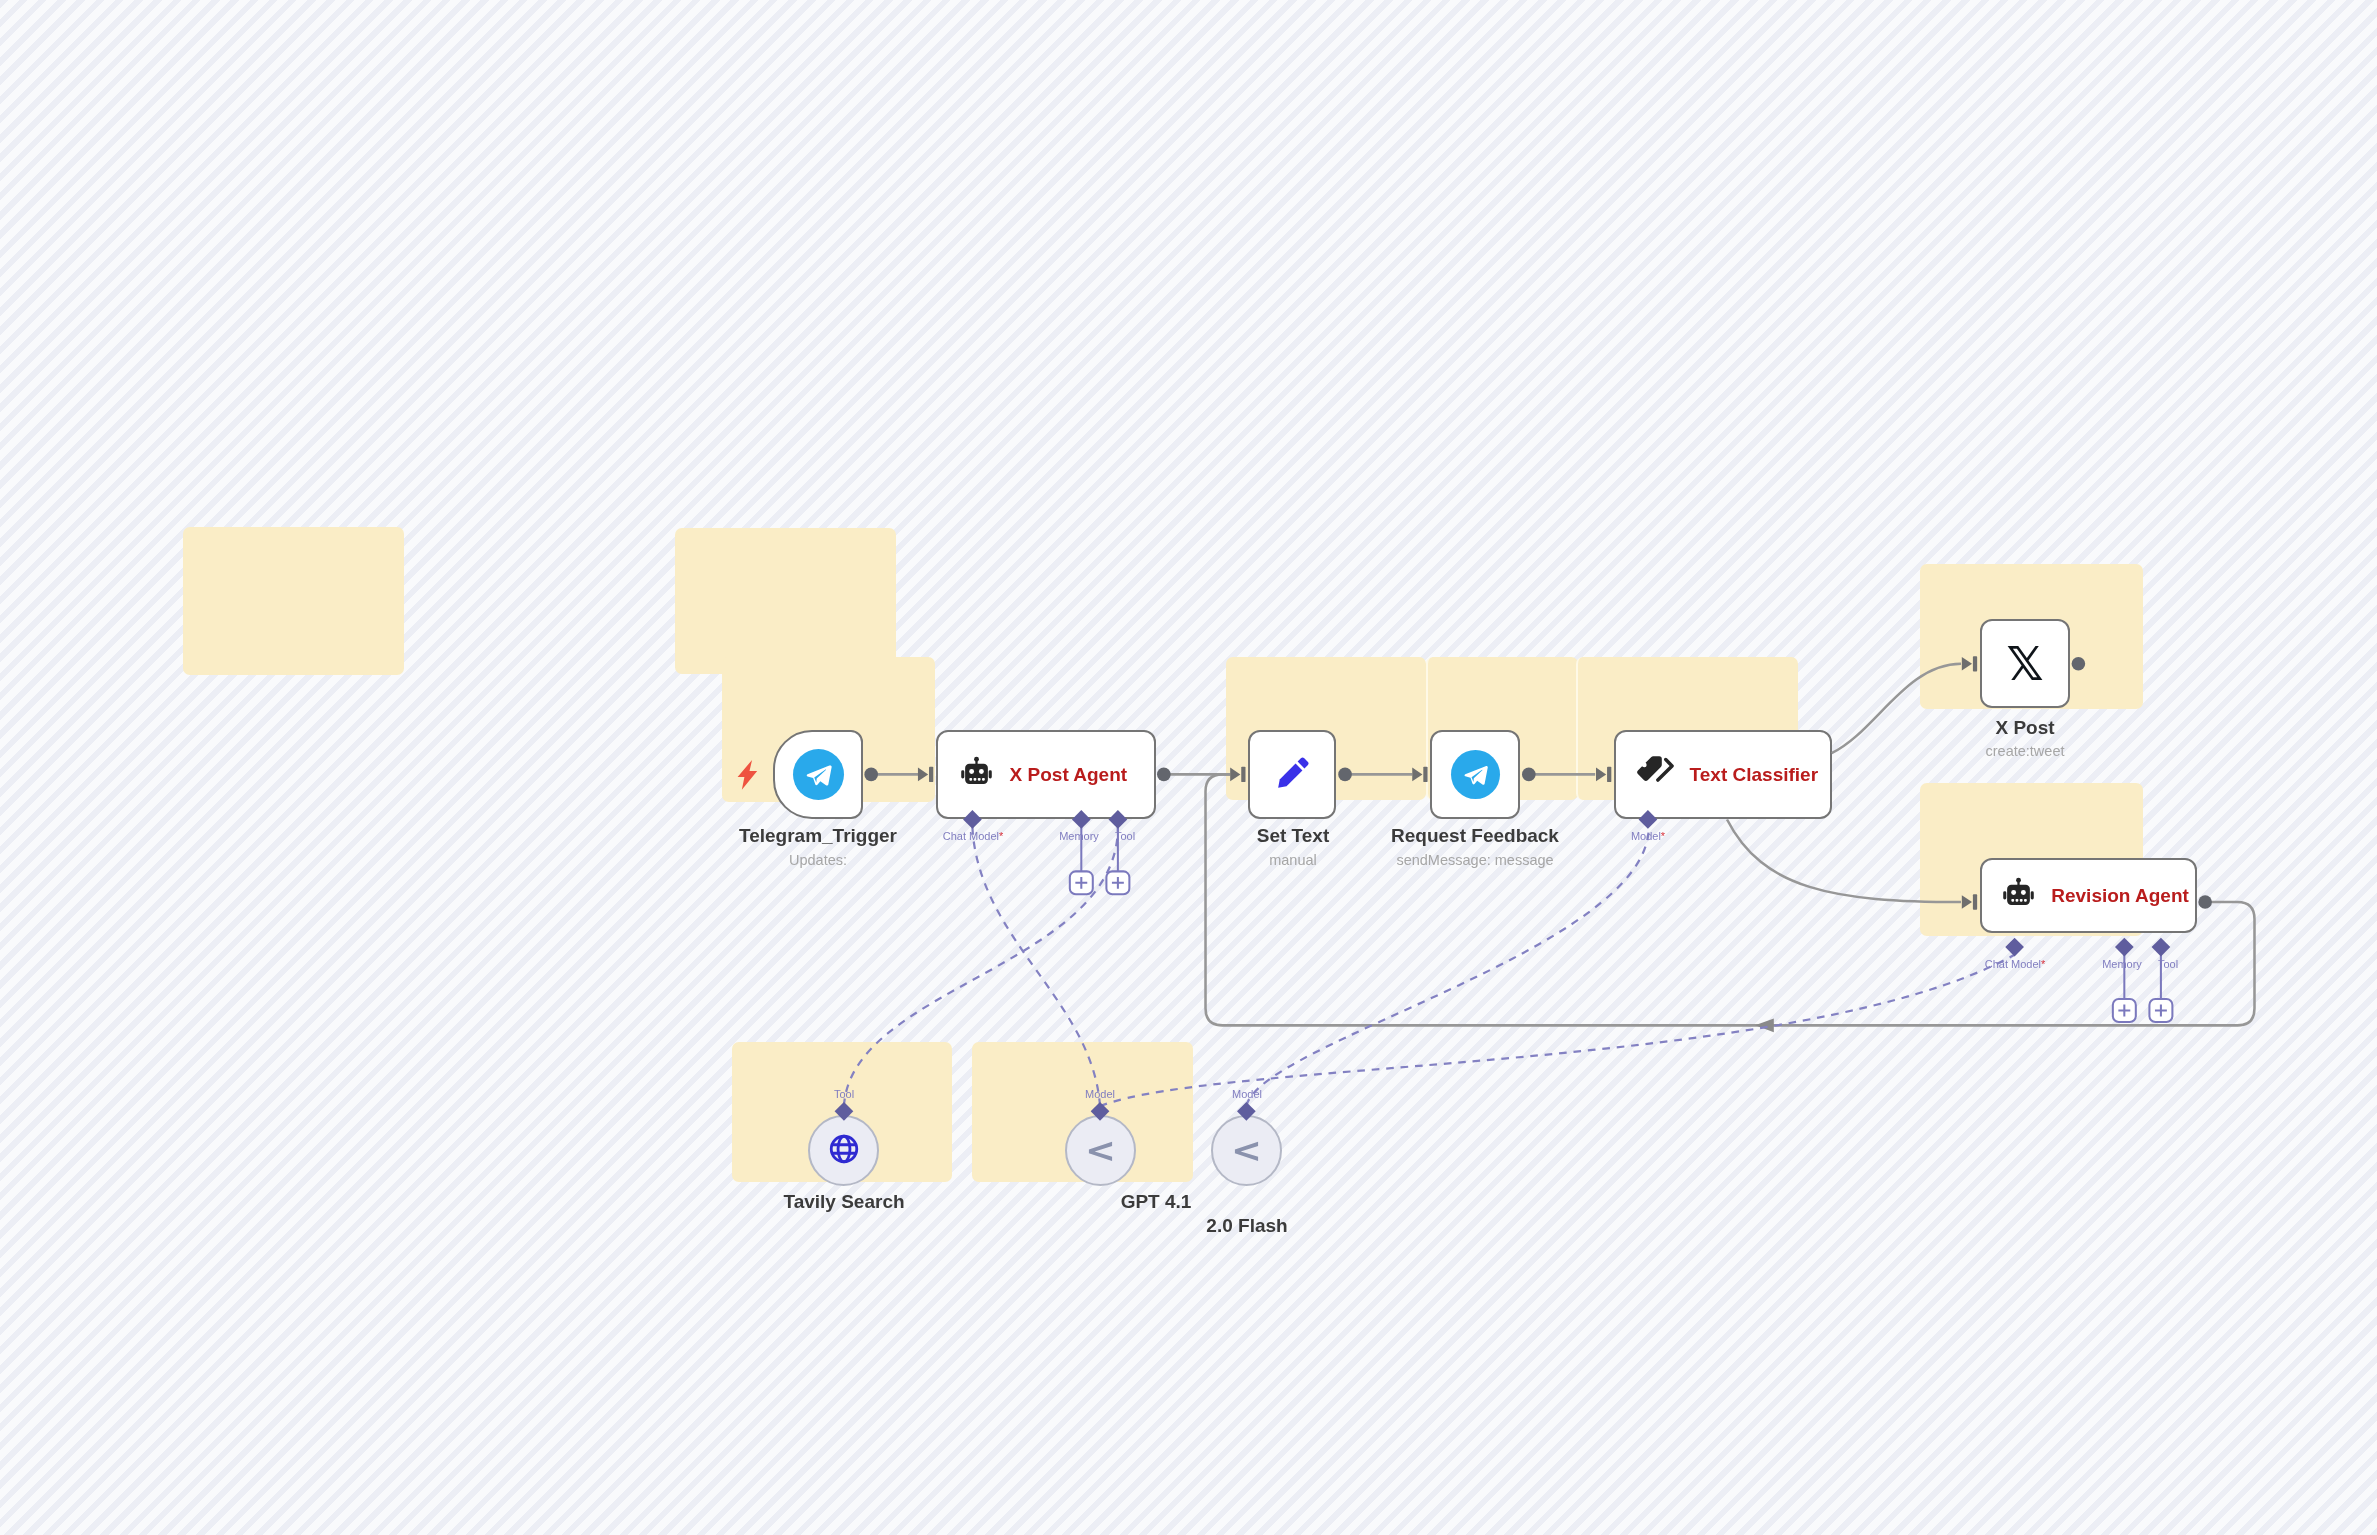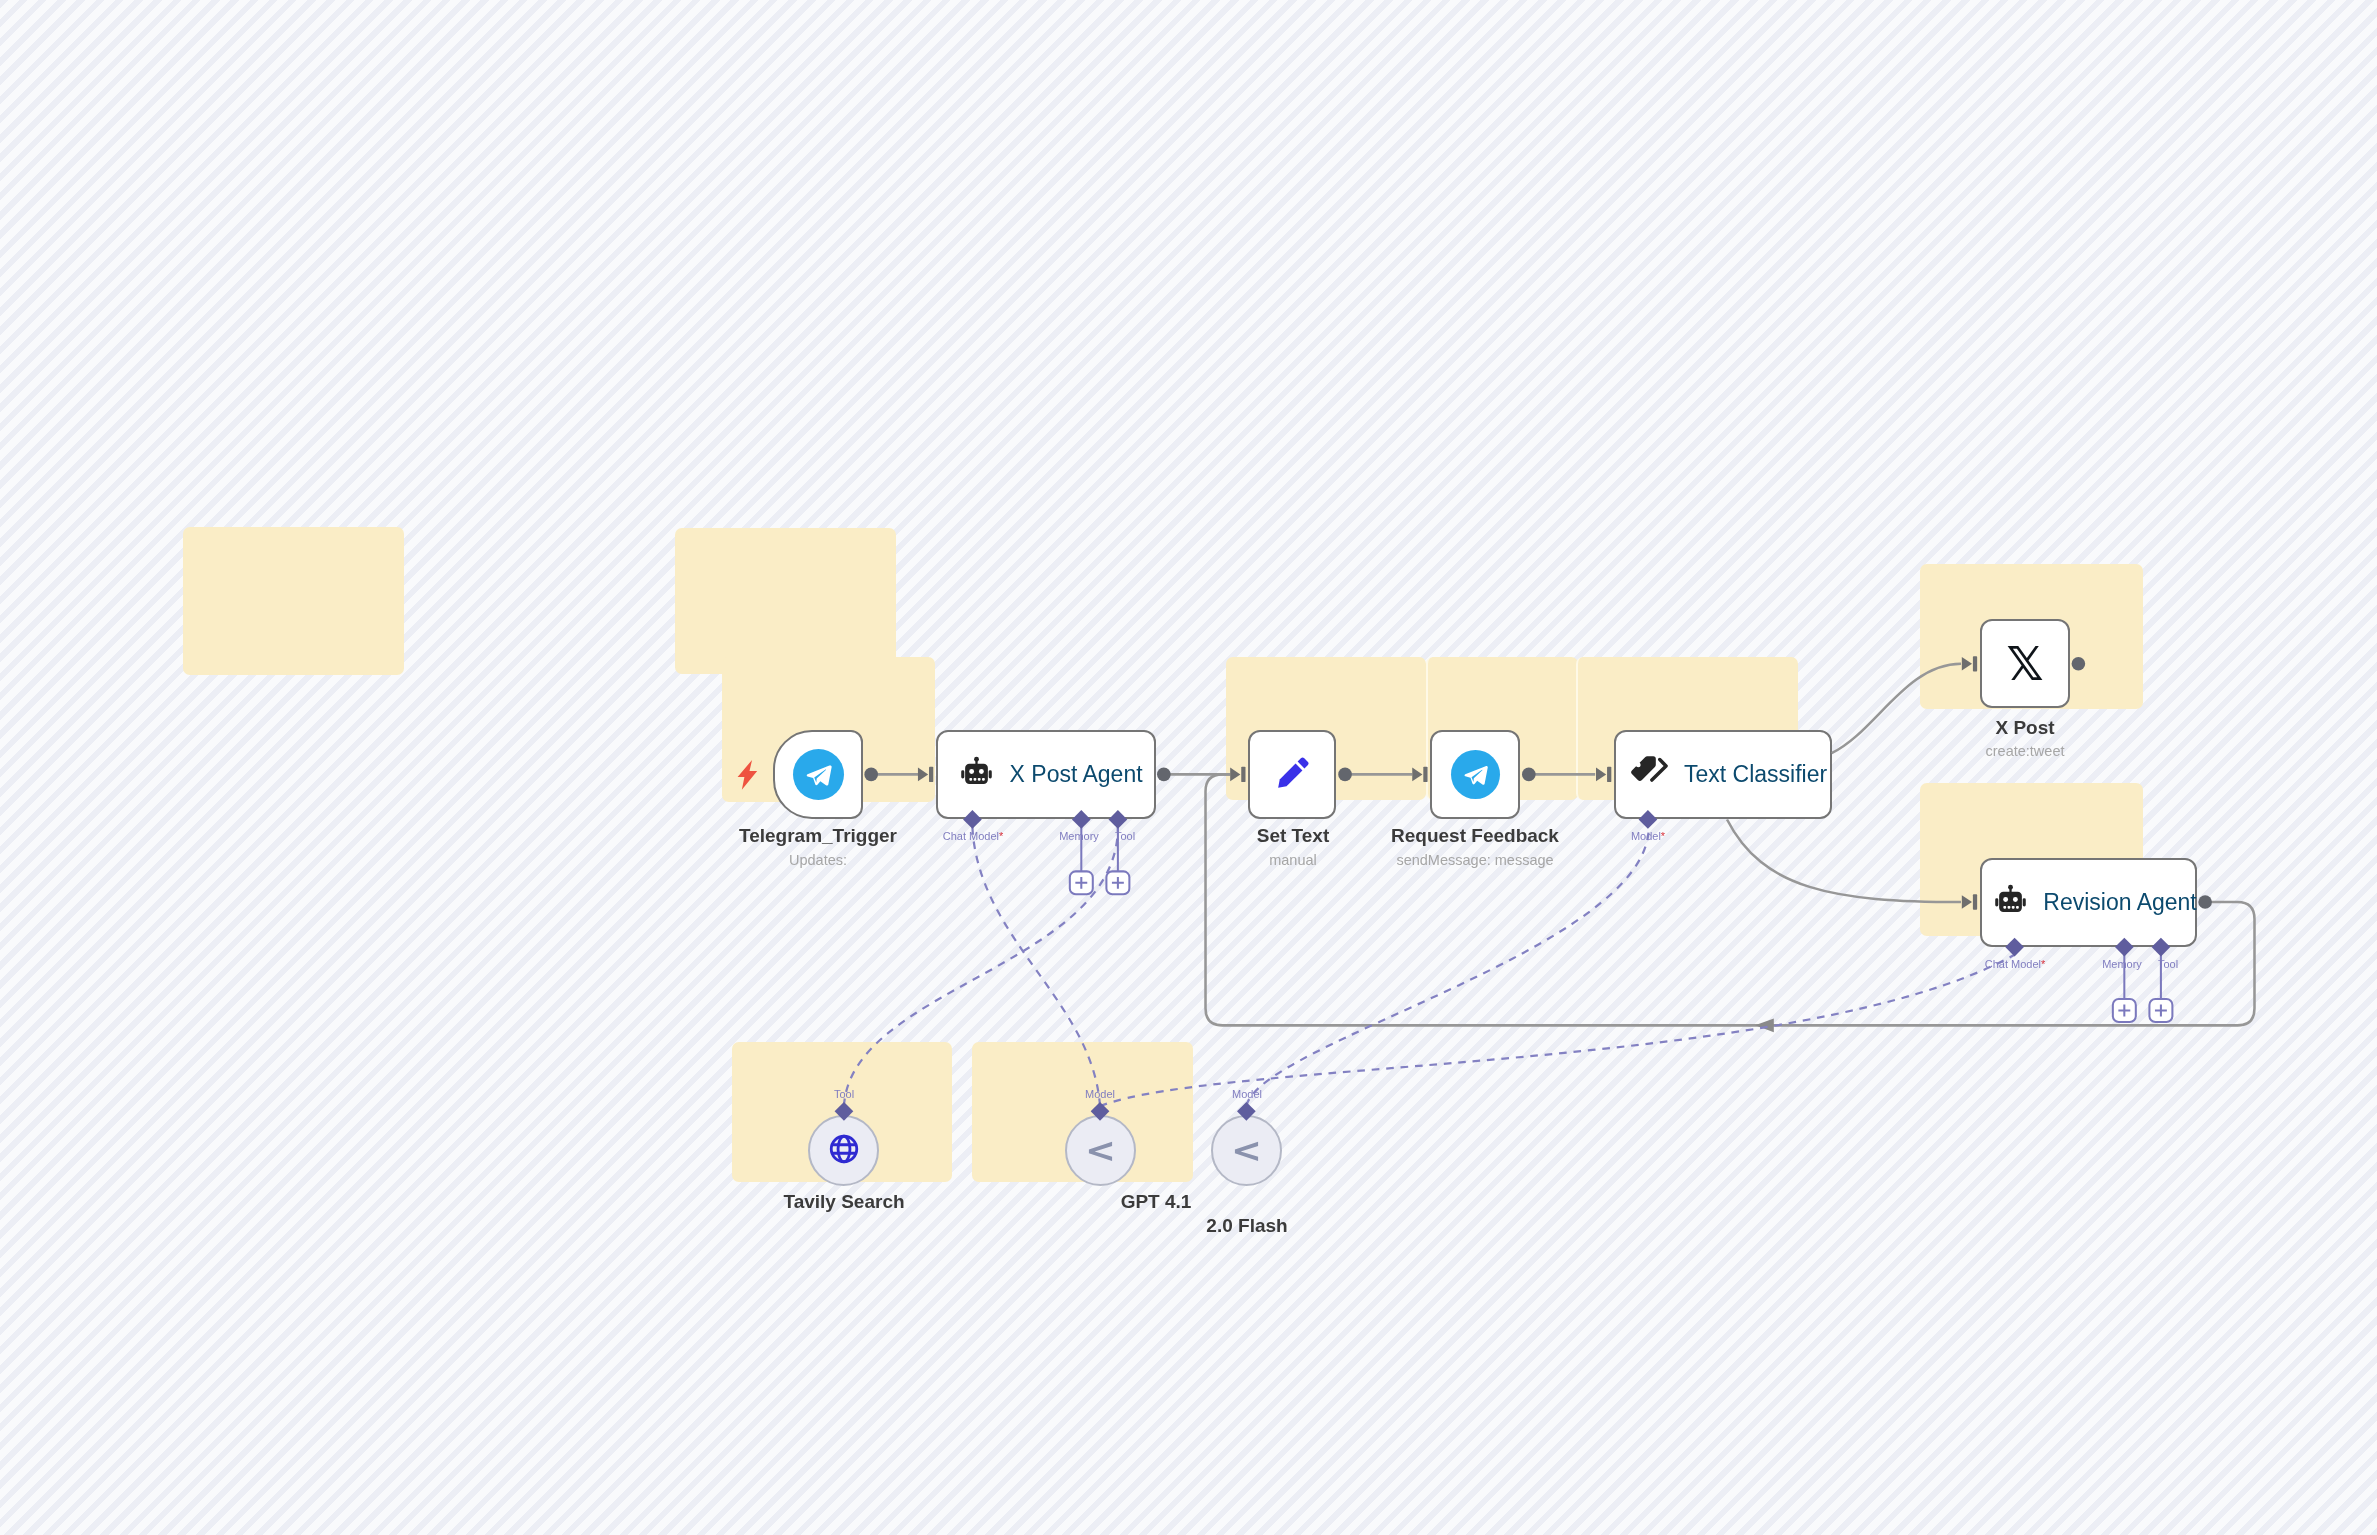--- a/index.html
+++ b/index.html
@@ -6,21 +6,21 @@
   body{font-family:"Liberation Sans",sans-serif;background:#f9fafc;}
   #canvas{position:relative;width:2377px;height:1536px;overflow:hidden;
     background:
       repeating-linear-gradient(135deg,#eceef5 0px,#eceef5 6px,#f9fafc 6px,#f9fafc 13.6px);}
   .sticky{position:absolute;background:#faedc6;border-radius:6.8px;z-index:1;}
   .seam{border-left:2.6px solid rgba(255,252,240,.75);}
   .node{position:absolute;background:#ffffff;border:2.1px solid #757575;border-radius:12px;
     z-index:3;box-sizing:border-box;display:flex;align-items:center;justify-content:center;}
   .node.trigger{border-radius:39px 12px 12px 39px;}
   .node .title-row{display:flex;align-items:center;gap:13.6px;padding:0 8.5px 0 19px;width:100%;}
-  .node-title{font-size:23px;font-weight:400;color:#0c4a6e;white-space:nowrap;}
+  .node-title{font-size:19px;font-weight:700;color:#b91c1c;white-space:nowrap;}
   .circle-node{position:absolute;width:71px;height:71px;border-radius:50%;
     background:#ebecf4;border:2.1px solid #b4b8c6;z-index:3;box-sizing:border-box;
     display:flex;align-items:center;justify-content:center;}
   .name-label{position:absolute;transform:translateX(-50%);font-size:19px;font-weight:700;
     color:#3b3b3b;z-index:5;white-space:nowrap;}
   .sub-label{position:absolute;transform:translateX(-50%);font-size:14.5px;font-weight:400;
     color:#a6a6a6;z-index:5;white-space:nowrap;}
   .port-label{position:absolute;transform:translateX(-50%);font-size:11px;font-weight:500;
     color:#817ec0;z-index:5;white-space:nowrap;}
   .req{color:#d8323c;}
@@ -201,21 +201,21 @@
         </svg>
       </span>
       <span class="node-title">Text Classifier</span>
     </div>
   </div>
 
   <div class="node" style="left:1980px;top:619px;width:90px;height:89px;">
     <span class="x-glyph">𝕏</span>
   </div>
 
-  <div class="node" style="left:1980px;top:858px;width:217px;height:89px;">
+  <div class="node" style="left:1980px;top:858px;width:217px;height:75px;">
     <div class="title-row">
       <span>
         <svg width="39" height="39" viewBox="0 0 24 24" fill="#262626">
           <circle cx="12" cy="3.2" r="1.5"></circle>
             <rect x="11.3" y="4" width="1.4" height="2.2"></rect>
           <rect x="5" y="6" width="14" height="12.5" rx="2.6"></rect>
           <rect x="2.6" y="10" width="1.9" height="5" rx="0.9"></rect>
             <rect x="19.5" y="10" width="1.9" height="5" rx="0.9"></rect>
           <circle cx="9" cy="10.8" r="1.5" fill="#ffffff"></circle>
             <circle cx="15" cy="10.8" r="1.5" fill="#ffffff"></circle>

